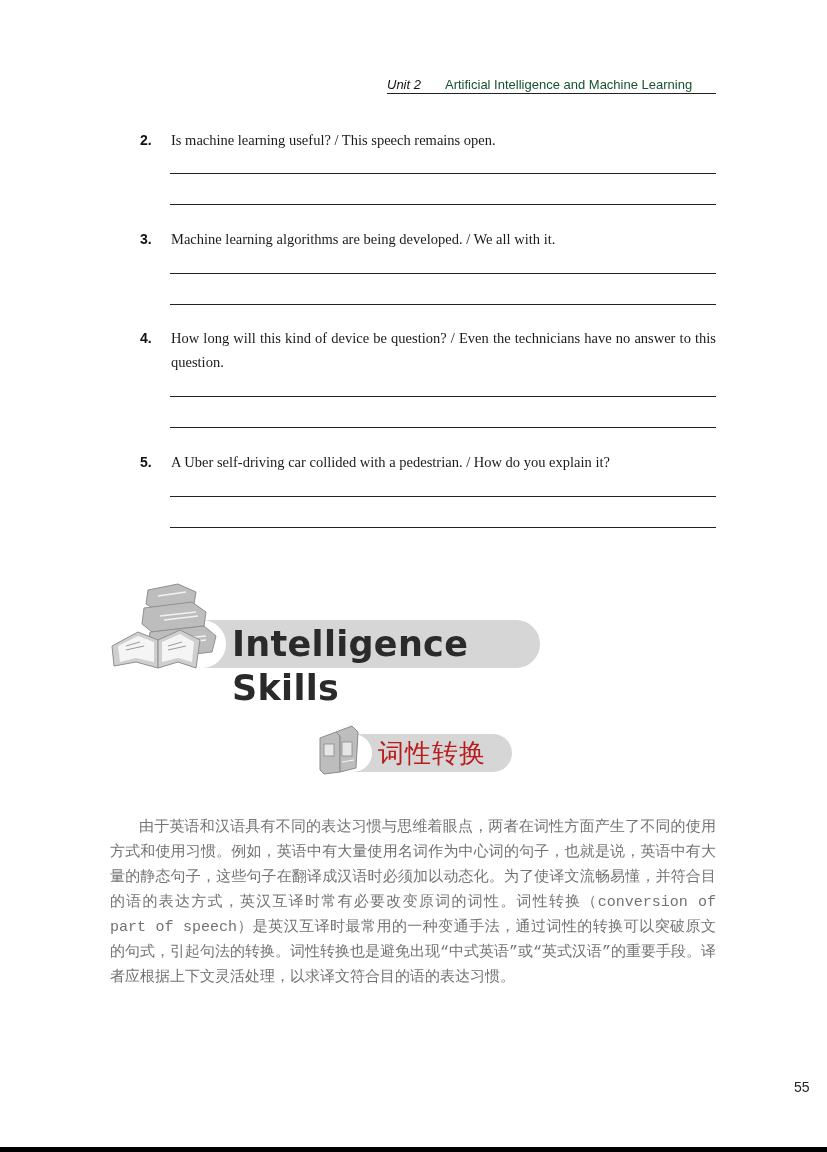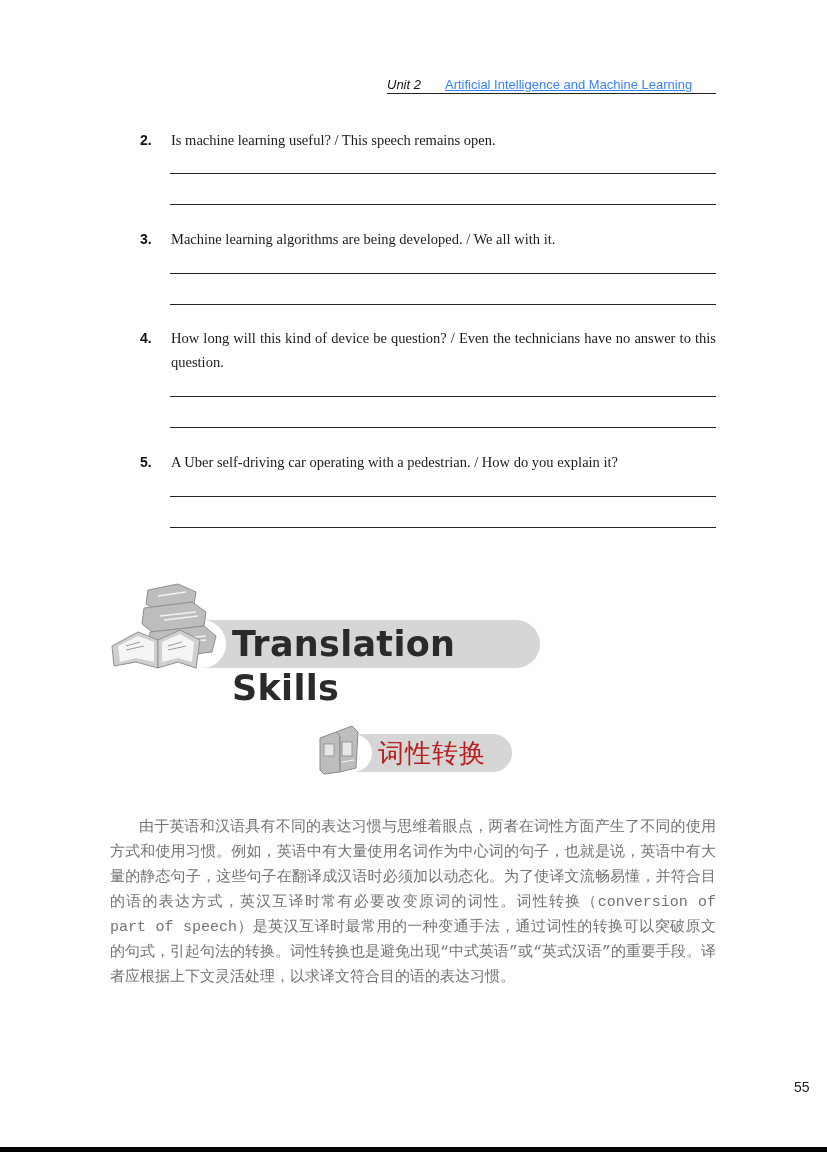--- a/index.html
+++ b/index.html
@@ -8,21 +8,21 @@
       background: #ffffff; color: #1a1a1a;
       font-family: "Liberation Serif", "DejaVu Serif", serif;
     }
     .running-head {
       position: absolute; left: 387px; top: 76px; width: 329px;
       border-bottom: 1px solid #222;
       font-family: "Liberation Sans", "DejaVu Sans", sans-serif;
       font-size: 13px; line-height: 17px; color: #333; white-space: nowrap;
     }
     .running-head .unit { font-weight: normal; font-style: italic; color: #111; display: inline-block; width: 58px; }
-    .running-head .title { color: #3b82f6; text-decoration: underline; }
+    .running-head .title { color: #14532d; }
 
     .exercise { position: absolute; left: 140px; width: 576px; }
     .exercise .num {
       position: absolute; left: 0; top: 0;
       font-family: "Liberation Sans", "DejaVu Sans", sans-serif;
       font-weight: bold; font-size: 14px; line-height: 24px; color: #111;
     }
     .exercise .q {
       position: absolute; left: 31px; top: 0; width: 545px;
       font-size: 14.5px; line-height: 24px; text-align: justify; color: #1a1a1a;
@@ -102,21 +102,21 @@
 
 <div class="exercise" style="top:326px;">
   <span class="num">4.</span>
   <span class="q">How long will this kind of device be question? / Even the technicians have no answer to this question.</span>
 </div>
 <div class="answer-line" style="top:396px;"></div>
 <div class="answer-line" style="top:427px;"></div>
 
 <div class="exercise" style="top:450px;">
   <span class="num">5.</span>
-  <span class="q">A Uber self-driving car operating with a pedestrian. / How do you explain it?</span>
+  <span class="q">A Uber self-driving car collided with a pedestrian. / How do you explain it?</span>
 </div>
 <div class="answer-line" style="top:496px;"></div>
 <div class="answer-line" style="top:527px;"></div>
 
 <div class="skills-banner">
   <div class="skills-pill"></div>
   <svg class="books-icon" viewBox="0 0 112 90">
 
     <g fill="#bdbdbd" stroke="#8f8f8f" stroke-width="1">
       <path d="M40 8 L70 2 L88 10 L86 22 L48 28 L38 22 Z"></path>
@@ -139,21 +139,21 @@
       <path d="M10 64 L30 54 L46 60 L46 80 L28 76 L12 80 Z"></path>
       <path d="M54 60 L72 52 L86 60 L84 80 L70 76 L54 80 Z"></path>
     </g>
     <g stroke="#9a9a9a" stroke-width="1" fill="none">
       <line x1="18" y1="64" x2="32" y2="60"></line>
       <line x1="18" y1="68" x2="36" y2="64"></line>
       <line x1="60" y1="64" x2="74" y2="60"></line>
       <line x1="60" y1="68" x2="78" y2="64"></line>
     </g>
   </svg>
-  <div class="skills-title">Translation Skills</div>
+  <div class="skills-title">Intelligence Skills</div>
 </div>
 
 <div class="sub-banner">
   <div class="sub-pill"></div>
   <svg class="book-small-icon" viewBox="0 0 46 54">
     <g fill="#bdbdbd" stroke="#8a8a8a" stroke-width="1">
       <path d="M4 16 L20 10 L24 14 L24 50 L8 52 L4 48 Z"></path>
       <path d="M20 10 L36 4 L42 10 L40 46 L24 50 L24 14 Z"></path>
     </g>
     <g fill="#e6e6e6" stroke="#8a8a8a" stroke-width="0.8">

